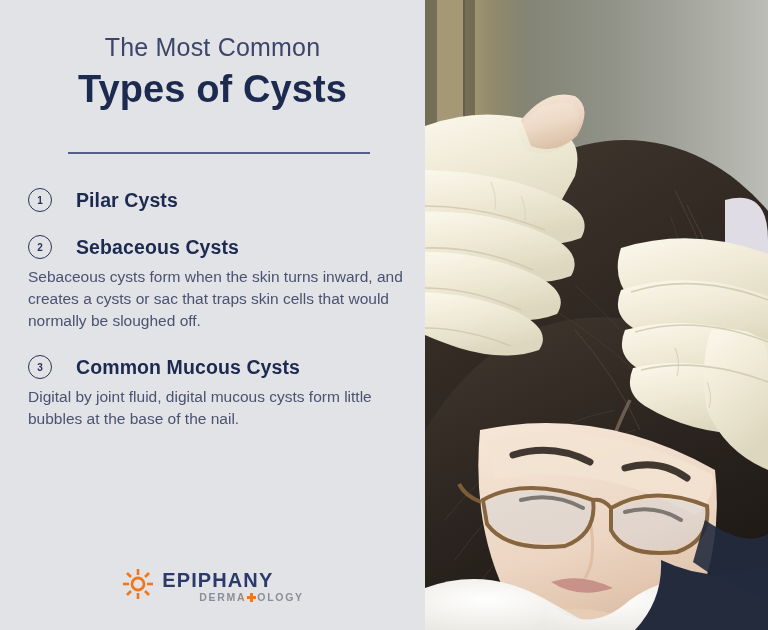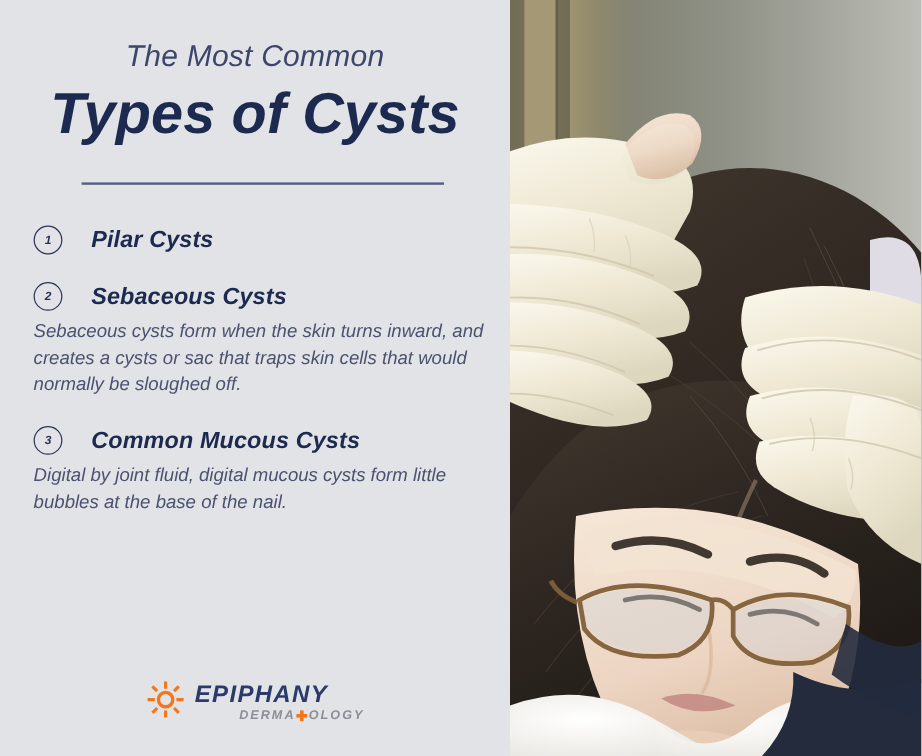--- a/index.html
+++ b/index.html
@@ -17,39 +17,38 @@
   }
 
   
   .left-panel {
     position: absolute;
     left: 0; top: 0;
     width: 438px;
     height: 630px;
     background: #e2e3e6;
     box-sizing: border-box;
-    font-style: italic;
   }
 
   .title-block {
     position: absolute;
     left: 0; top: 32px;
     width: 425px;
     text-align: center;
   }
   .title-kicker {
     font-size: 25px;
     font-weight: 400;
     letter-spacing: 0.2px;
     color: #3d456b;
     line-height: 1.2;
   }
   .title-main {
     margin-top: 6px;
-    font-size: 48px;
+    font-size: 38px;
     font-weight: 700;
     letter-spacing: 0.1px;
     color: #1d2a4f;
     line-height: 1.15;
   }
   .title-rule {
     position: absolute;
     left: 68px;
     top: 152px;
     width: 302px;

